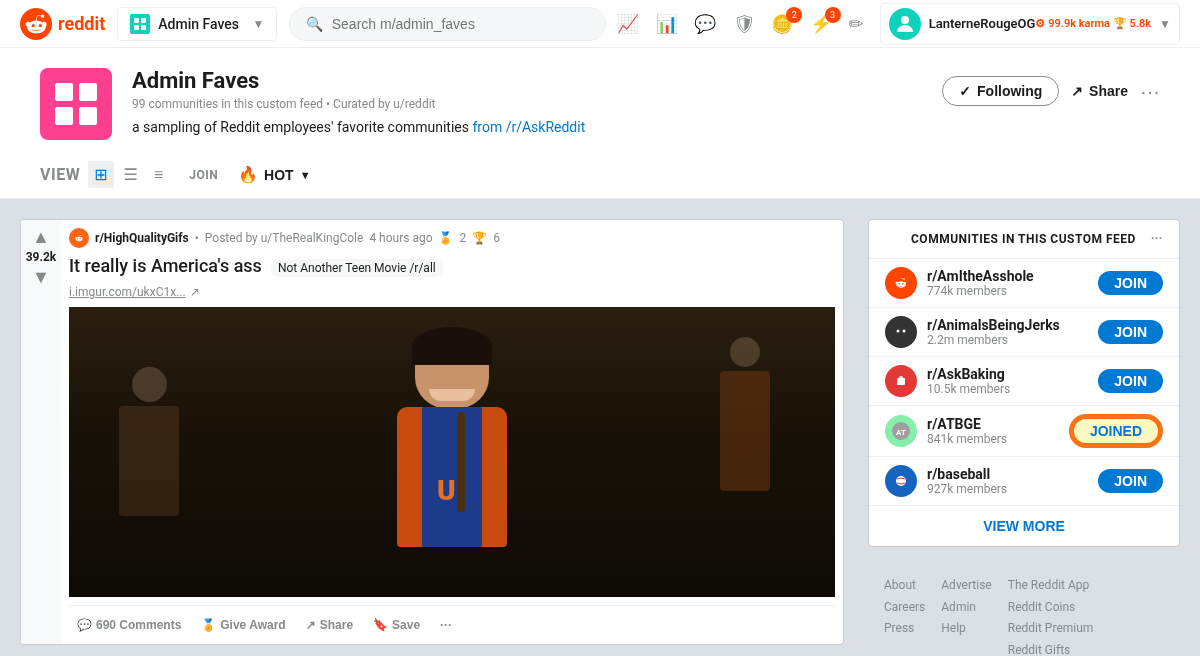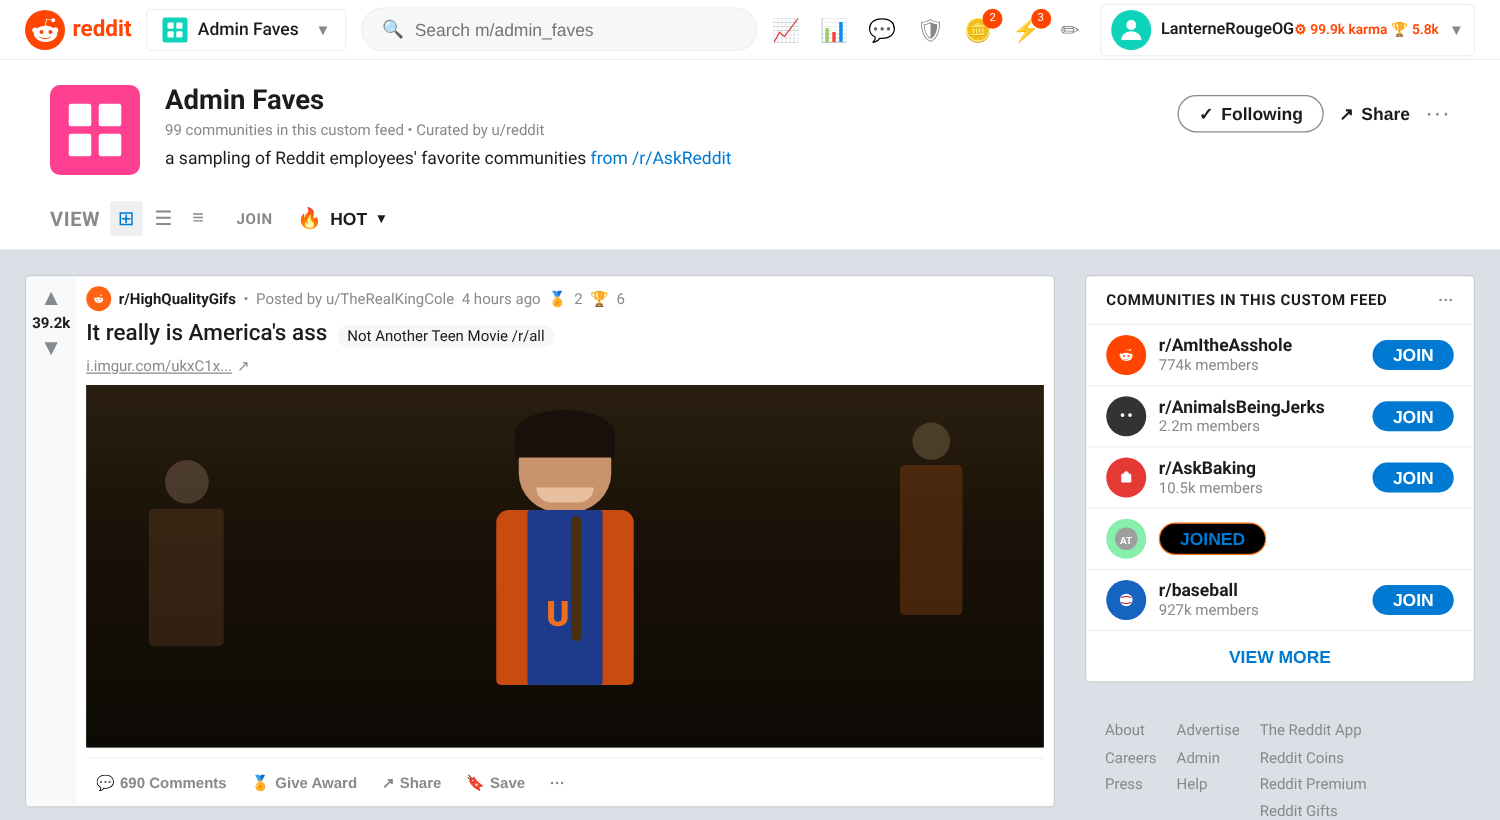--- a/index.html
+++ b/index.html
@@ -124,38 +124,38 @@
       background: white;
       border-radius: 4px;
       border: 1px solid #ccc;
       overflow: hidden;
       margin-bottom: 16px;
     }
     .sidebar-header {
       padding: 12px 16px;
       font-size: 12px; font-weight: 700; text-transform: uppercase;
       letter-spacing: 0.5px; color: #1c1c1c;
-      display: flex; align-items: center; justify-content: space-between;
+      display: flex; align-items: center; justify-content: space-between; margin-left: 26px;
     }
     .community-row {
       display: flex; align-items: center; gap: 10px;
       padding: 8px 16px;
       border-top: 1px solid #edeff1;
     }
     .community-avatar { width: 32px; height: 32px; border-radius: 50%; flex-shrink: 0; overflow: hidden; }
     .community-info { flex: 1; }
     .community-name { font-size: 14px; font-weight: 700; color: #1c1c1c; }
     .community-members { font-size: 12px; color: #878a8c; }
     .join-btn {
       padding: 4px 16px; border-radius: 20px;
       font-size: 14px; font-weight: 700;
       cursor: pointer; border: none;
     }
     .join-btn.blue { background: #0079d3; color: white; }
-    .join-btn.outline { background: #000000; color: #0079d3; border: 1px solid #f97316; }
+    .join-btn.outline { background: #fef9c3; color: #0079d3; border: 5px solid #f97316; }
     .view-more-btn {
       display: block; width: 100%; padding: 12px;
       text-align: center; color: #0079d3; font-size: 14px; font-weight: 700;
       border: none; background: none; cursor: pointer;
       border-top: 1px solid #edeff1;
     }
 
     
     .sidebar-footer { padding: 12px 16px; font-size: 12px; color: #878a8c; line-height: 1.8; }
     .footer-links { display: flex; gap: 16px; flex-wrap: wrap; }
@@ -431,20 +431,24 @@
         <button class="join-btn blue">JOIN</button>
       </div>
 
       <div class="community-row">
         <div class="community-avatar" style="background:#86efac;display:flex;align-items:center;justify-content:center;">
           <svg width="20" height="20" viewBox="0 0 20 20">
               <circle cx="10" cy="10" r="9" fill="#9e9e9e"></circle>
               <text x="5" y="14" fill="white" font-size="8" font-weight="bold">AT</text>
             </svg>
         </div>
+        <div class="community-info">
+          <div class="community-name">r/ATBGE</div>
+          <div class="community-members">841k members</div>
+        </div>
         <button class="join-btn outline">JOINED</button>
       </div>
 
       <div class="community-row">
         <div class="community-avatar" style="background:#1565c0;display:flex;align-items:center;justify-content:center;">
           <svg width="20" height="20" viewBox="0 0 20 20">
               <circle cx="10" cy="10" r="9" fill="#1565c0"></circle>
               <circle cx="10" cy="10" r="5" fill="white"></circle>
               <path d="M6 8 Q10 6 14 8" stroke="#cc0000" stroke-width="0.8" fill="none"></path>
               <path d="M6 12 Q10 14 14 12" stroke="#cc0000" stroke-width="0.8" fill="none"></path>

